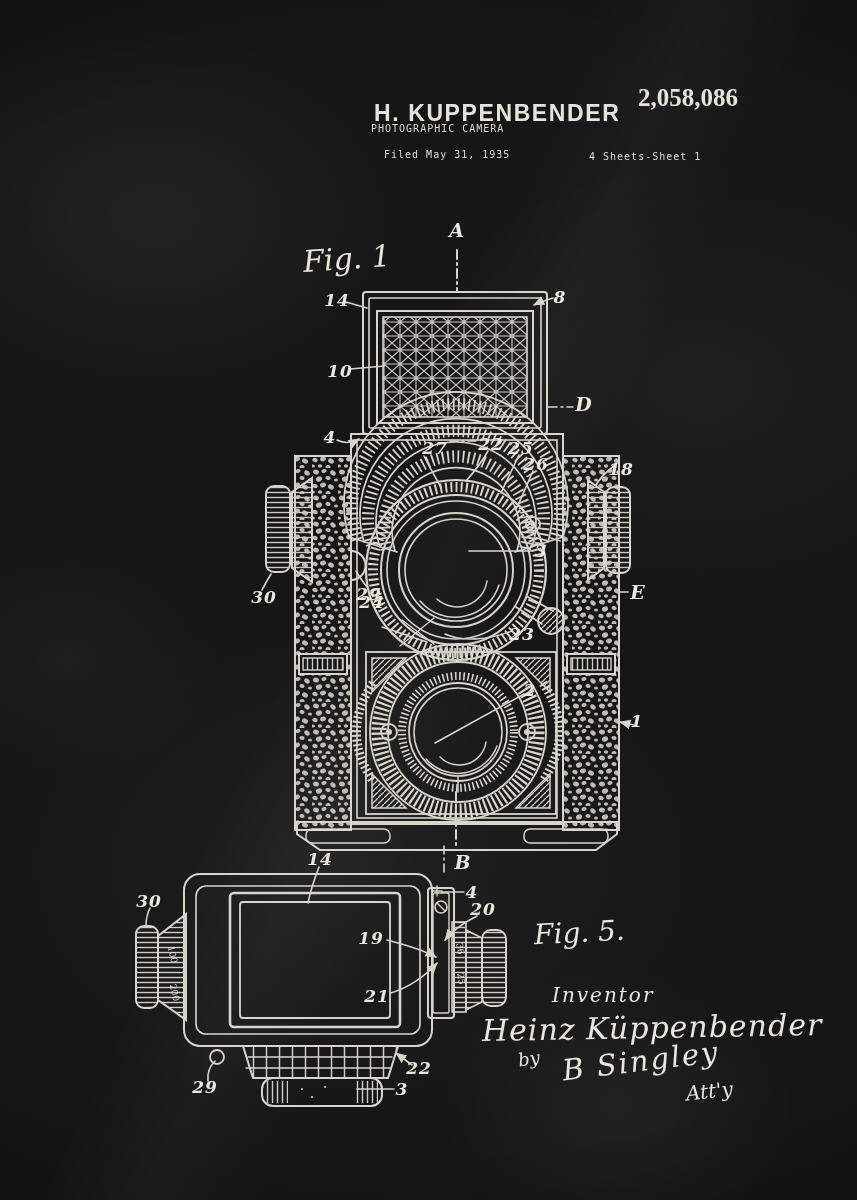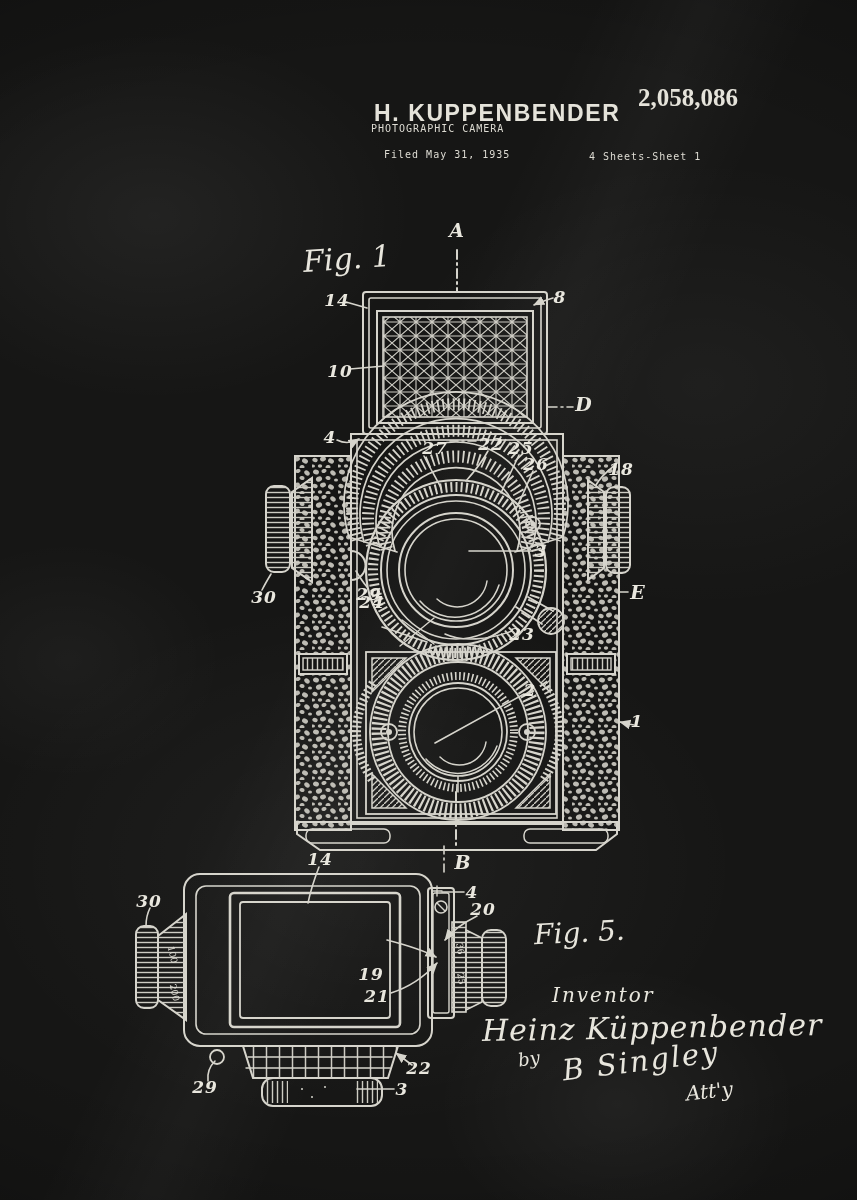--- a/index.html
+++ b/index.html
@@ -271,20 +271,20 @@
       <span class="numeral" style="left: 369px; top: 594px;">29</span>
       <span class="numeral" style="left: 638px; top: 592px; font-size: 19px;">E</span>
       <span class="numeral" style="left: 372px; top: 602px;">24</span>
       <span class="numeral" style="left: 522px; top: 634px; text-align: right;">23</span>
       <span class="numeral" style="left: 530px; top: 690px;">2</span>
       <span class="numeral" style="left: 637px; top: 721px;">1</span>
       <span class="numeral" style="left: 463px; top: 862px; font-size: 19px;">B</span>
       <span class="numeral" style="left: 320px; top: 859px;">14</span>
       <span class="numeral" style="left: 472px; top: 892px;">4</span>
       <span class="numeral" style="left: 483px; top: 909px;">20</span>
-      <span class="numeral" style="left: 371px; top: 938px; margin-top: 36px;">19</span>
+      <span class="numeral" style="left: 371px; top: 938px;">19</span>
       <span class="numeral" style="left: 377px; top: 996px;">21</span>
       <span class="numeral" style="left: 149px; top: 901px;">30</span>
       <span class="numeral" style="left: 205px; top: 1087px;">29</span>
       <span class="numeral" style="left: 419px; top: 1068px;">22</span>
       <span class="numeral" style="left: 402px; top: 1089px;">3</span>
     </div>
 </div>
 
 </body></html>

